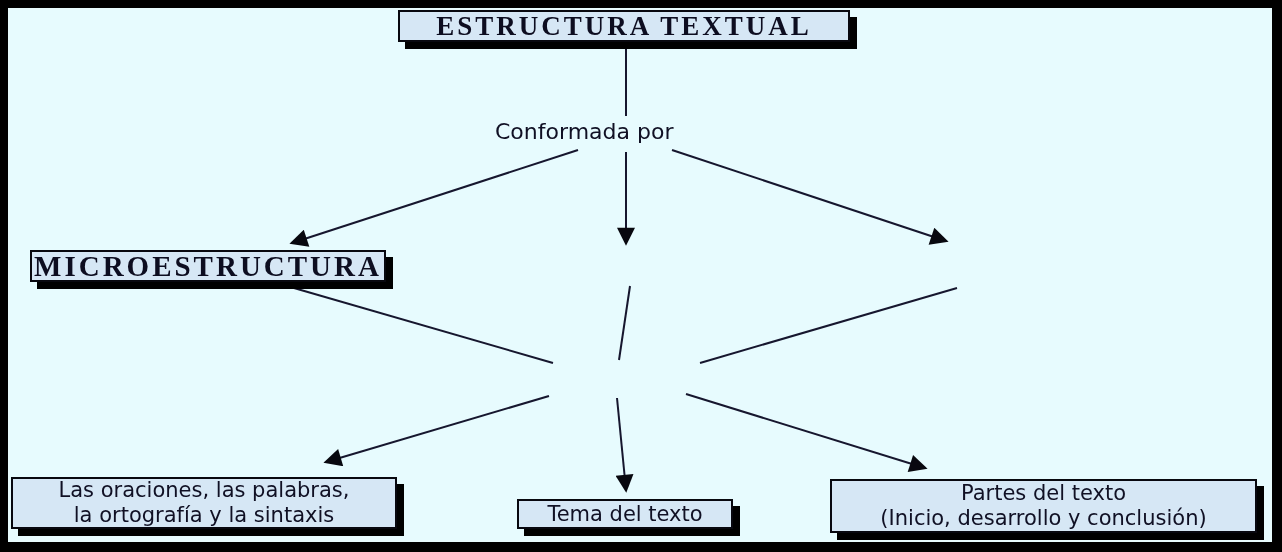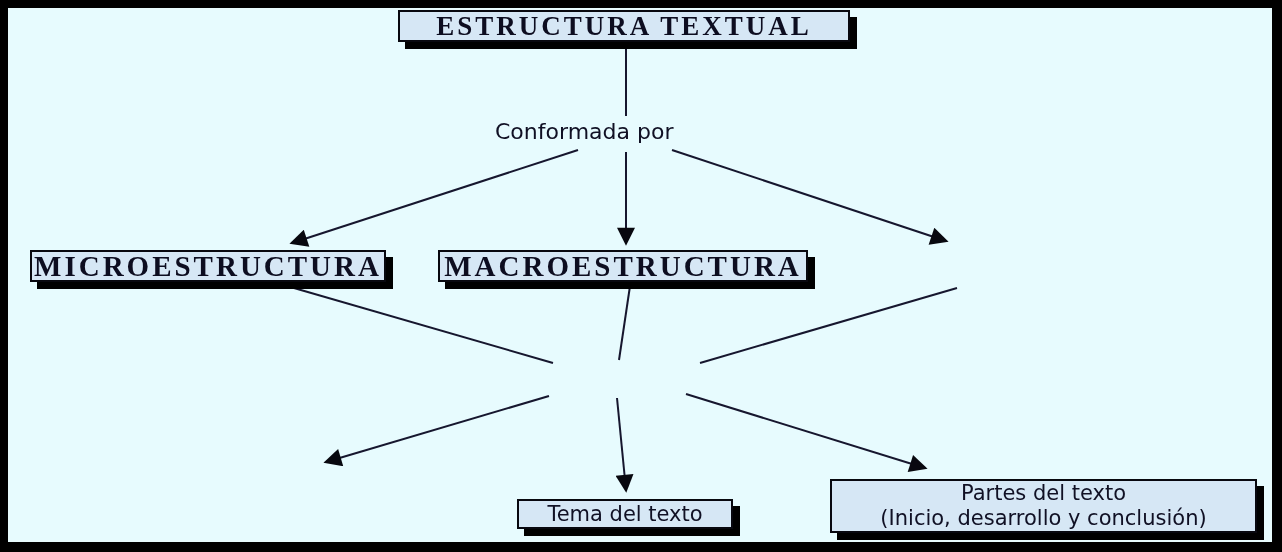--- a/index.html
+++ b/index.html
@@ -93,26 +93,27 @@
   <div class="node heading title-node" style="left:398px; top:10px; width:452px; height:32px;">
     <span>ESTRUCTURA TEXTUAL</span>
   </div>
 
   <div class="connector-label" style="left:495px; top:119px; width:260px;">Conformada por</div>
 
   <div class="node heading branch-node" style="left:30px; top:250px; width:356px; height:32px;">
     <span>MICROESTRUCTURA</span>
   </div>
 
-  <div class="node heading branch-node" style="left:438px; top:250px; width:370px; height:32px;">
-    <span>MACROESTRUCTURA</span>
-  </div>
 
 
 
+  <div class="node leaf-node" style="left:11px; top:477px; width:386px; height:52px;">
+    <span>Las oraciones, las palabras,</span>
+    <span>la ortografía y la sintaxis</span>
+  </div>
 
   <div class="node leaf-node" style="left:830px; top:479px; width:427px; height:54px;">
     <span>Partes del texto</span>
     <span>(Inicio, desarrollo y conclusión)</span>
   </div>
 
   <div class="node leaf-node" style="left:517px; top:499px; width:216px; height:30px;">
     <span>Tema del texto</span>
   </div>
 

